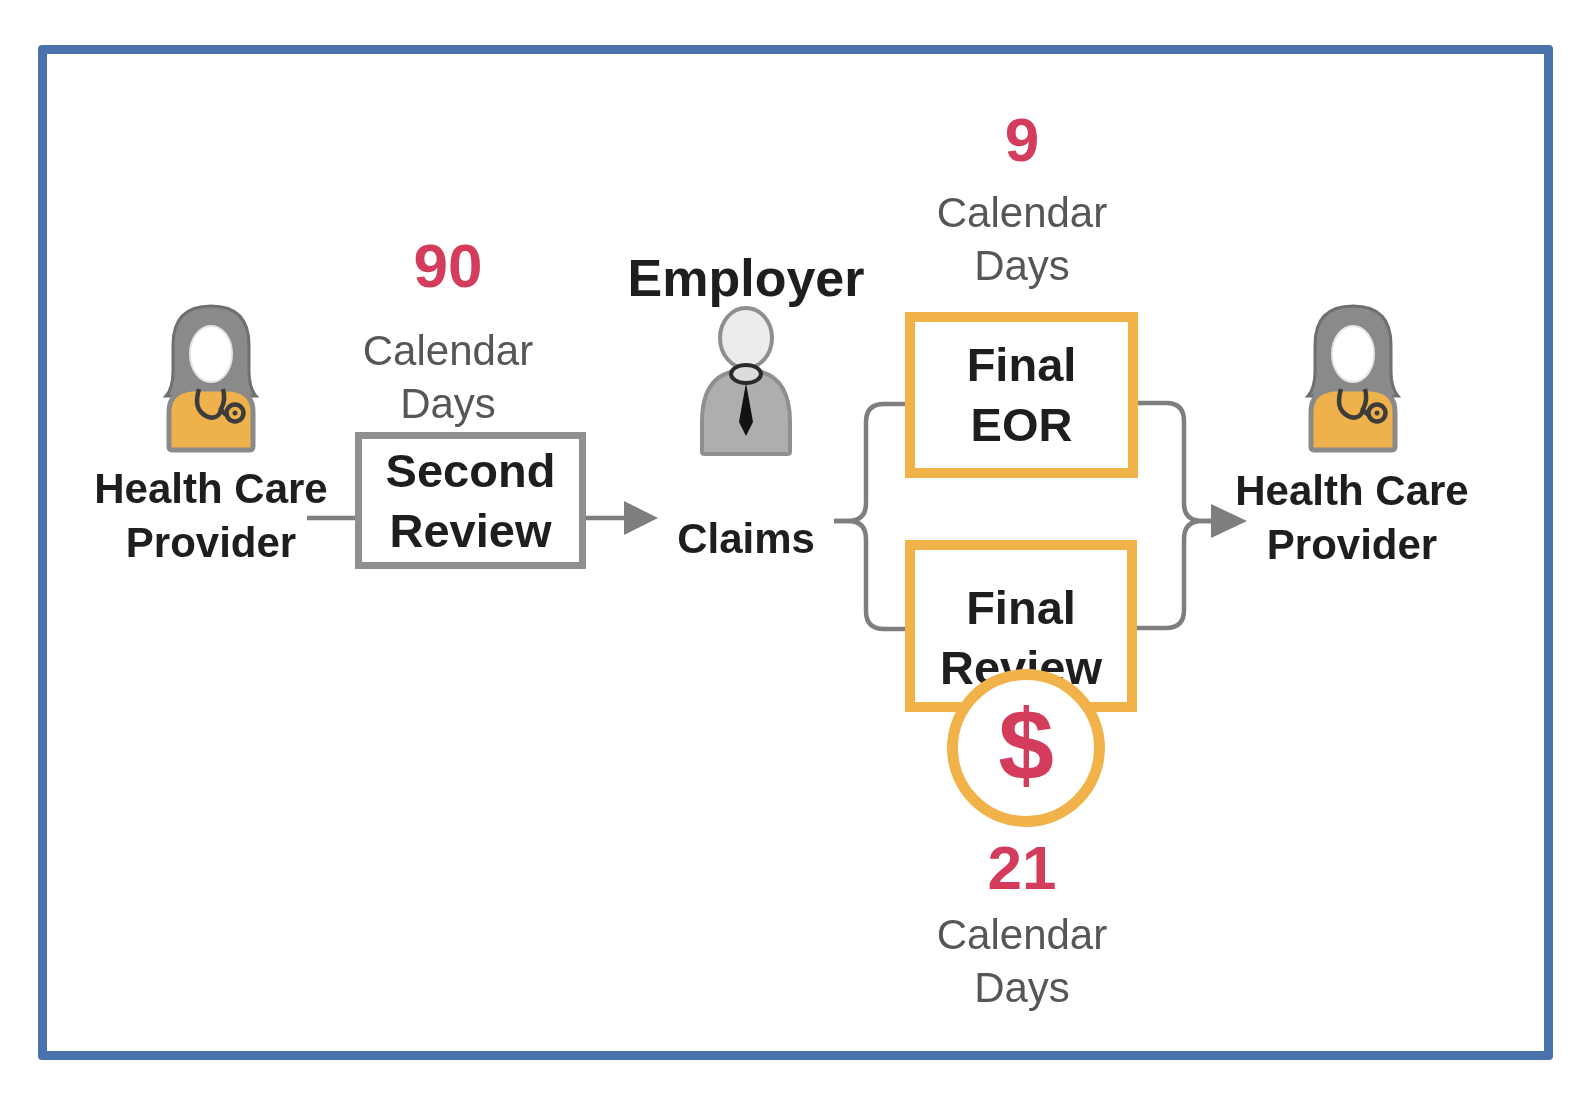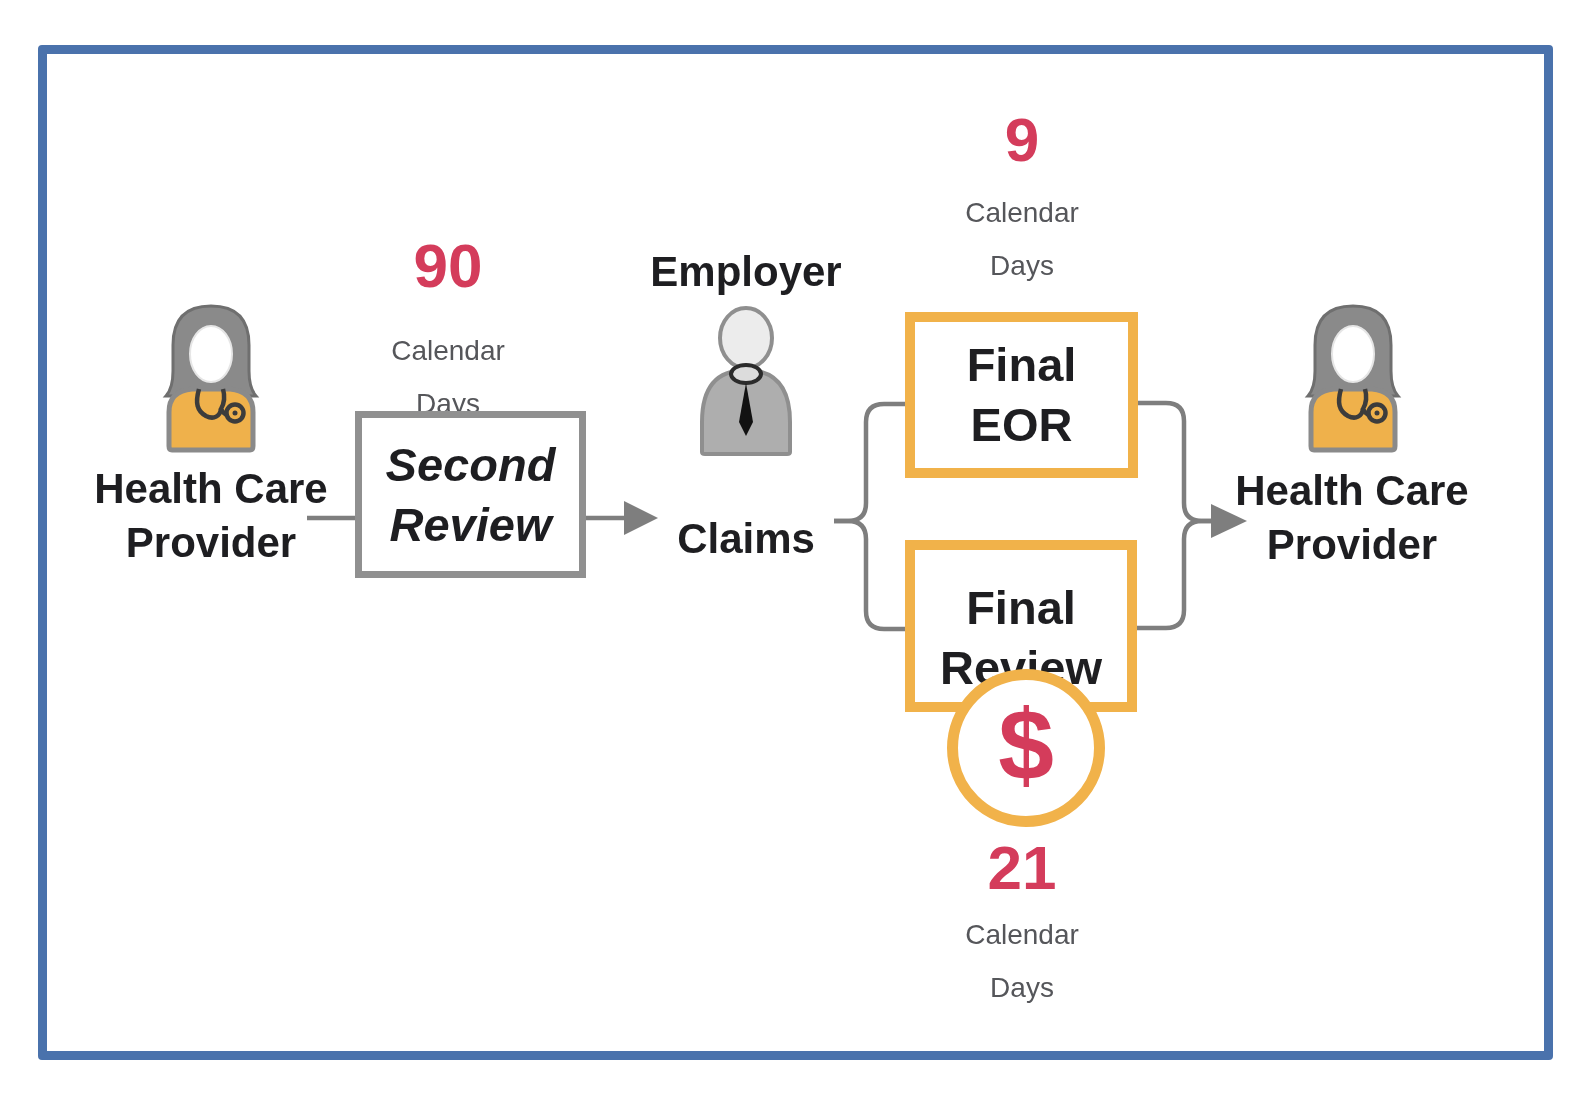--- a/index.html
+++ b/index.html
@@ -29,33 +29,33 @@
   .centered { transform: translateX(-50%); text-align: center; }
 
   .node-label {
     font-size: 42px;
     font-weight: bold;
     color: #1E1E21;
     line-height: 54px;
     white-space: nowrap;
   }
   .node-title {
-    font-size: 42px;
+    font-size: 52px;
     font-weight: bold;
     color: #1E1E21;
     white-space: nowrap;
   }
   .duration .value {
     font-size: 62px;
     font-weight: bold;
     color: #D43C5B;
     line-height: 64px;
   }
   .duration .unit-line {
-    font-size: 28px;
+    font-size: 42px;
     font-weight: normal;
     color: #55565A;
     line-height: 53px;
   }
   .duration .unit-block { margin-top: 26px; }
 
   .flow-box {
     box-sizing: border-box;
     display: flex;
     flex-direction: column;
@@ -135,21 +135,21 @@
   </div>
 
   <div class="abs centered duration" style="left:448px; top:234px;">
     <div class="value">90</div>
     <div class="unit-block">
       <div class="unit-line">Calendar</div>
       <div class="unit-line">Days</div>
     </div>
   </div>
 
-  <div class="abs flow-box box-gray" style="left:355px; top:411px; width:231px; height:167px; z-index:2;font-style:italic;">
+  <div class="abs flow-box box-gray" style="left:355px; top:432px; width:231px; height:137px; z-index:2;">
     <div class="box-line">Second</div>
     <div class="box-line">Review</div>
   </div>
 
   <div class="abs centered node-title" style="left:746px; top:248px;">Employer</div>
   <span class="abs icon-wrap" style="left:694px; top:306px; width:104px; height:150px;">
     <svg width="104" height="150" viewBox="0 0 104 150">
       <path d="M8,146 V116 Q8,64 52,64 Q96,64 96,116 V146 Q96,148 93,148 H11 Q8,148 8,146 Z" fill="#AEAEAE" stroke="#8F8F8F" stroke-width="4"></path>
       <ellipse cx="52" cy="32" rx="26" ry="30" fill="#ECECEC" stroke="#8F8F8F" stroke-width="4"></ellipse>
       <ellipse cx="52" cy="68" rx="15" ry="9" fill="#DCDCDC" stroke="#2B2B2B" stroke-width="4"></ellipse>

